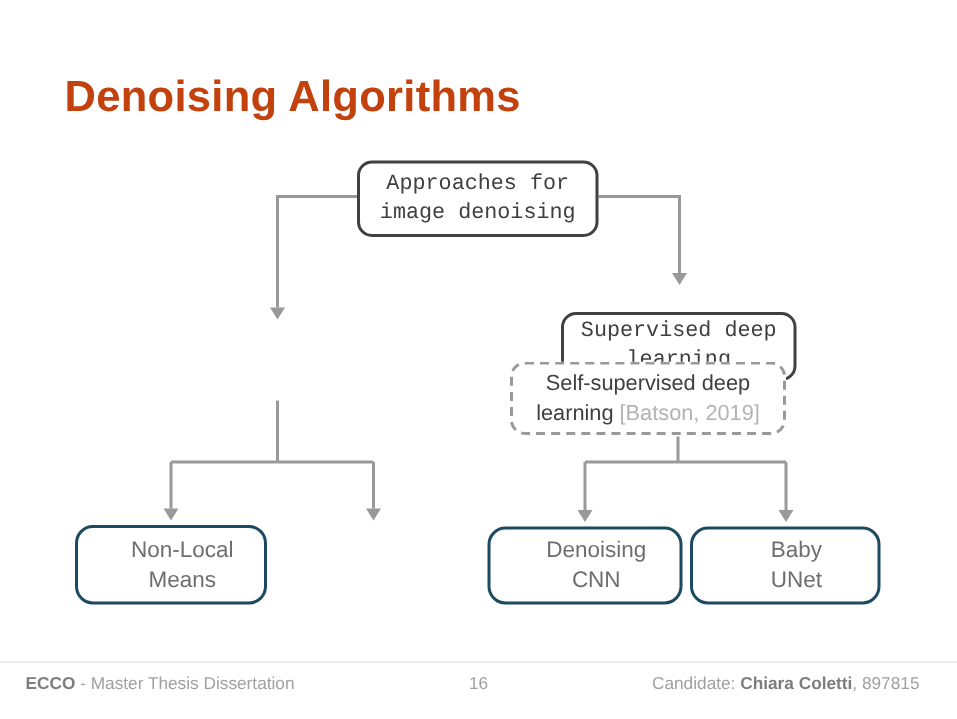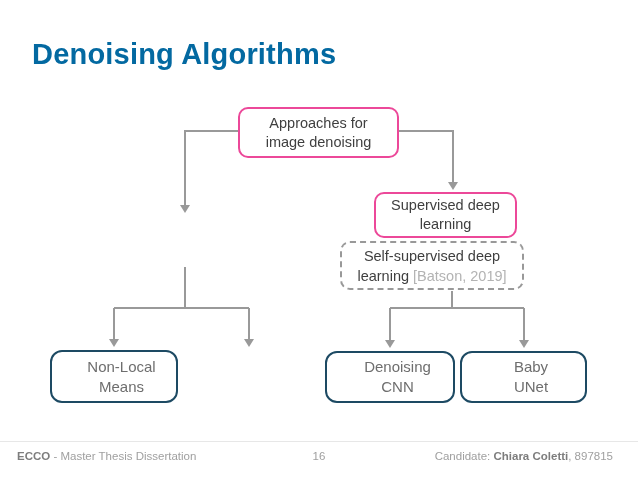--- a/index.html
+++ b/index.html
@@ -4,33 +4,33 @@
 <style>
   html,body{margin:0;padding:0;background:#ffffff;}
   .slide{
     position:relative;
     width:638px;height:479px;
     background:#ffffff;
     font-family:"Liberation Sans", sans-serif;
     overflow:hidden;
   }
   .title{
-    position:absolute;left:27px;top:33px;margin:5px;
+    position:absolute;left:27px;top:33px;margin:16px;
     font-size:29px;font-weight:bold;letter-spacing:.2px;
-    color:#0369a1;
+    color:#c2410c;
   }
   .connectors{position:absolute;left:0;top:0;}
   .node{
     position:absolute;
     display:flex;flex-direction:column;align-items:center;justify-content:center;
     text-align:center;background:#ffffff;box-sizing:border-box;
   }
   .gbox{
-    border:2px solid #ec4899;border-radius:10px;
-    font-size:14.5px;color:#3f3f3f;line-height:19px;
+    border:2px solid #404040;border-radius:10px;
+    font-size:14.5px;color:#3f3f3f;line-height:19px;font-family:Liberation Mono, monospace;
   }
   .dashedbox{
     border:2px dashed #999999;border-radius:10px;
     font-size:14.5px;color:#3f3f3f;line-height:20px;background:#ffffff;
   }
   .citation{color:#b3b3b3;}
   .nbox{
     border:2.5px solid #1d4a63;border-radius:12px;
     font-size:15px;color:#6e6e6e;line-height:20px;padding-left:15px;
   }
@@ -44,21 +44,21 @@
     position:absolute;left:0;top:448px;width:638px;height:20px;
     font-size:11.5px;color:#a0a0a0;
   }
   .footer-left{position:absolute;left:17px;top:2px;white-space:nowrap;}
   .footer-center{position:absolute;left:0;top:2px;width:638px;text-align:center;}
   .footer-right{position:absolute;right:25px;top:2px;white-space:nowrap;}
   .fb{font-weight:bold;color:#7d7d7d;}
   
   .n-approaches{left:238px;top:107px;width:161px;height:51px;}
   .n-unsupervised{left:105px;top:215px;width:160px;height:52px;}
-  .n-supervised{left:374px;top:192px;width:143px;height:46px;}
+  .n-supervised{left:374px;top:208px;width:157px;height:46px;}
   .n-selfsupervised{left:340px;top:241px;width:184px;height:49px;}
   .n-nlm{left:50px;top:350px;width:128px;height:53px;}
   .n-bm3d{left:184px;top:350px;width:130px;height:53px;}
   .n-dcnn{left:325px;top:351px;width:130px;height:52px;}
   .n-unet{left:460px;top:351px;width:127px;height:52px;}
 </style>
 </head>
 <body>
 
 <div class="slide">

